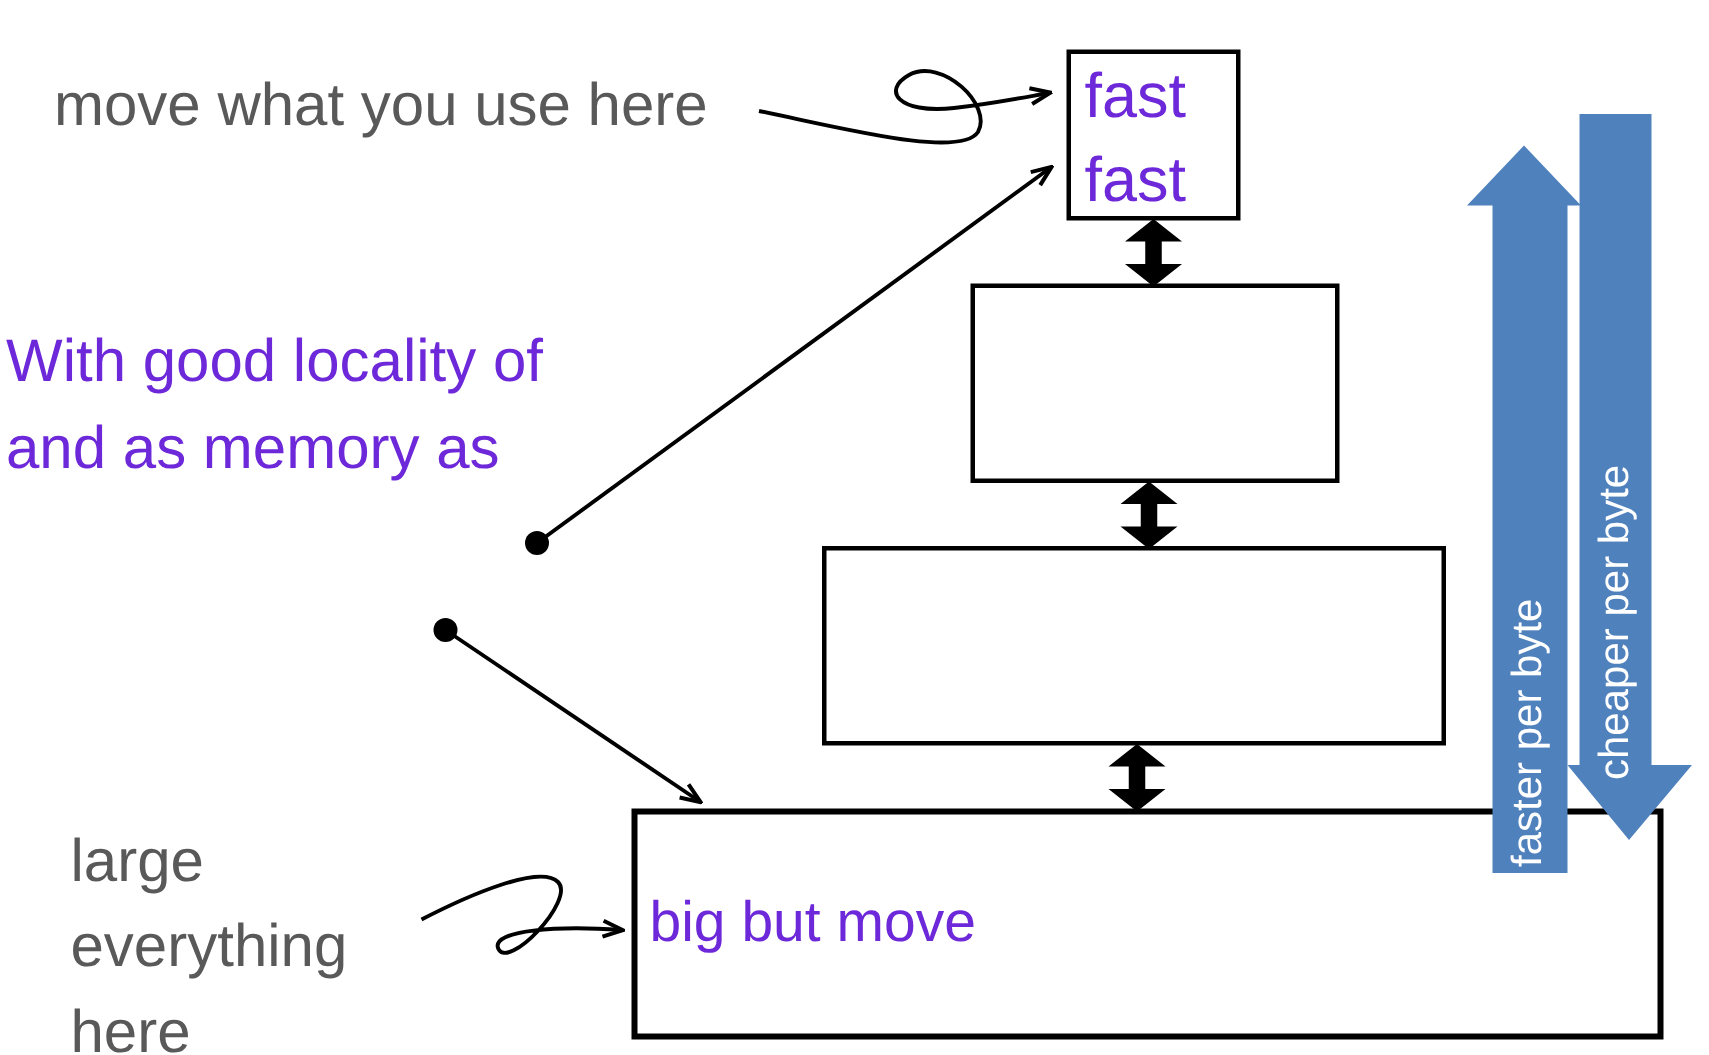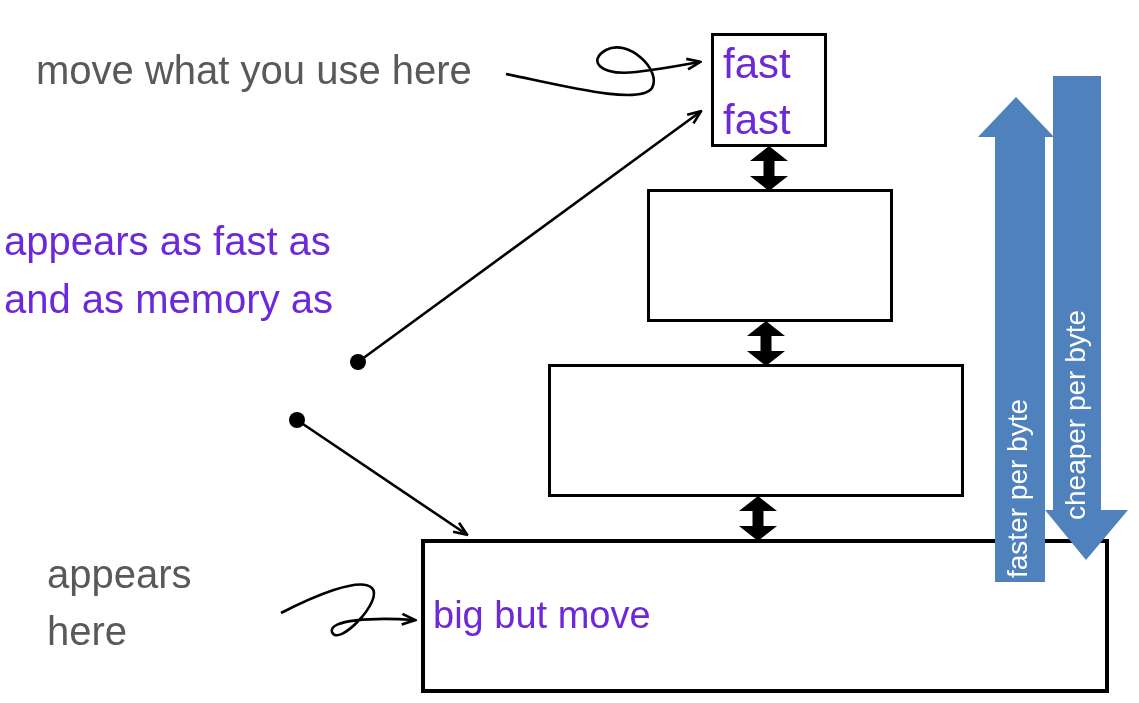--- a/index.html
+++ b/index.html
@@ -76,26 +76,27 @@
     <path fill="#000000" d="M 766,321 L 785,336 L 771.5,336 L 771.5,351 L 785,351 L 766,366 L 747,351 L 760.5,351 L 760.5,336 L 747,336 Z"></path>
     <path fill="#000000" d="M 758,496 L 777,511 L 763.5,511 L 763.5,526 L 777,526 L 758,541 L 739,526 L 752.5,526 L 752.5,511 L 739,511 Z"></path>
 
     <polygon fill="#4f81bd" points="1016,97 1054,137 1045,137 1045,582 995,582 995,137 978,137"></polygon>
     <polygon fill="#4f81bd" points="1053,76 1101,76 1101,510 1128,510 1086,560 1045,510 1053,510"></polygon>
   </svg>
 
   <div class="label gray" id="move-label">move what you use here</div>
 
   <div class="label ink" id="locality-label">
-    <div>appears as fast as</div>
+    <div>With good locality of</div>
     <div>and as memory as</div>
   </div>
 
   <div class="label gray" id="backup-label">
-    <div>appears</div>
+    <div>large</div>
+    <div>everything</div>
     <div>here</div>
   </div>
 
   <div class="label ink" id="fastsmall-label">
     <div>fast</div>
     <div>fast</div>
   </div>
 
   <div class="label ink" id="bigslow-label">big but move</div>
 

